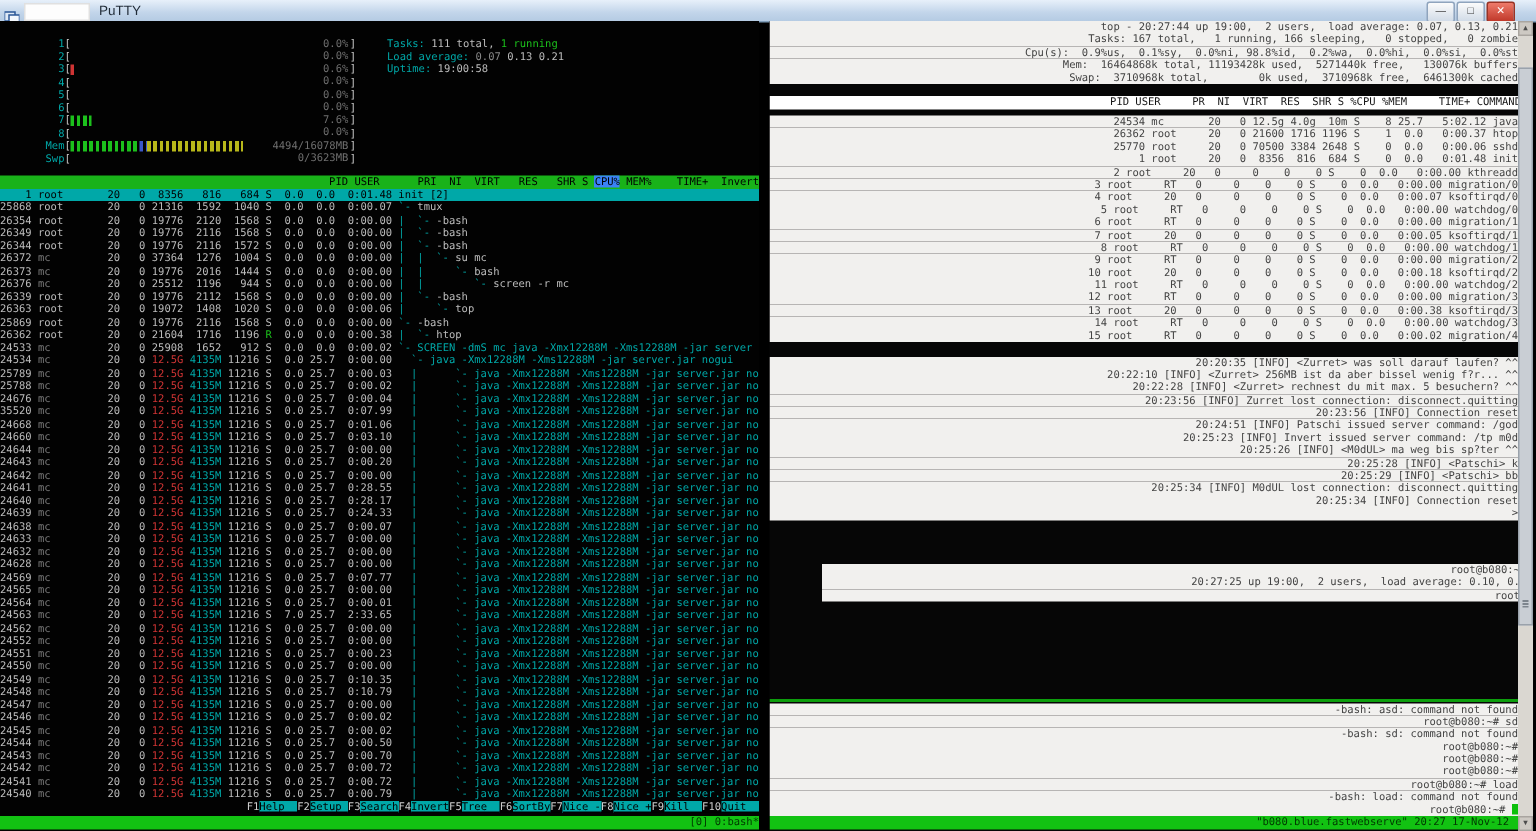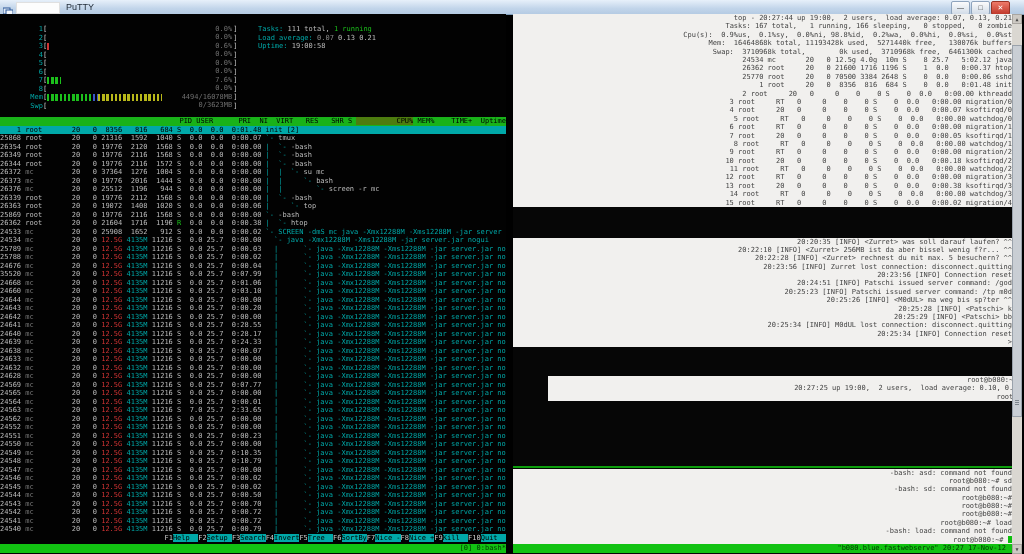--- a/index.html
+++ b/index.html
@@ -26,35 +26,35 @@
   #meters{position:absolute;left:30px;top:11px;}
   .mrow{height:8.5px;line-height:8.5px;font-size:7px;white-space:pre;}
   .mlabel{display:inline-block;width:13px;text-align:right;color:#00a8a8;}
   .meter{display:inline-block;position:relative;width:186px;height:7px;vertical-align:middle;}
   .tick{position:absolute;top:0;height:7px;}
   .tickpat{background:repeating-linear-gradient(90deg,currentColor 0,currentColor 2.4px,transparent 2.4px,transparent 4.2px);}
   .mpct{position:absolute;right:1px;top:0;color:#6f6f6f;font-size:7px;line-height:7px;}
   .brk{color:#c8c8c8;}
   #infocol{position:absolute;left:258px;top:11px;}
   #htop-header{position:absolute;left:0;top:103px;width:506px;height:8.5px;background:#19b219;color:#000;}
-  #htop-header .hl{background:#4d7c0f;color:#000;padding-left:40px;}
+  #htop-header .hl{background:#3b82f6;color:#000;}
   #htop-rows{position:absolute;left:0;top:111.5px;width:506px;}
   .prow.sel{background:#00a8a8;}
   .prow.sel span{color:#000;}
-  #fkeys{position:absolute;left:0;top:520px;width:506px;height:8.5px;line-height:8.5px;}
+  #fkeys{position:absolute;left:0;top:520px;width:506px;height:8.5px;line-height:8.5px;text-decoration:underline;}
   .fk{color:#cfcfcf;}
   .fl{background:#00a8a8;color:#000;}
   .statusbar{position:absolute;left:0;top:529.5px;width:506px;height:9px;line-height:9px;background:#12c212;color:#013801;}
   .statusbar span{padding-left:3px;}
   
   .pane.right{position:absolute;left:513px;top:14px;width:499px;height:540px;background:#060606;overflow:hidden;}
   .rline{height:8.4px;line-height:8.4px;font-size:7px;white-space:pre;background:#f1f0ee;color:#434343;overflow:hidden;padding-left:2px;}
   #top-summary{position:absolute;left:0;top:0;width:100%;}
   #top-header{position:absolute;left:0;top:50.4px;width:100%;background:#ffffff;color:#151515;}
-  #top-rows{position:absolute;left:0;top:42px;width:100%;}
+  #top-rows{position:absolute;left:0;top:63px;width:100%;}
   #log-lines{position:absolute;left:0;top:223.5px;width:100%;}
   #uptime-lines{position:absolute;left:0;top:362px;width:100%;padding-left:35px;}
   .gsep{position:absolute;left:0;top:452px;width:100%;height:2px;background:#0d9e0d;}
   #bash-lines{position:absolute;left:0;top:454.5px;width:100%;}
   .right-status{position:absolute;left:0;top:530px;width:100%;height:9px;line-height:9px;background:#12c212;color:#013801;text-align:right;}
   .right-status span{padding-right:6px;}
   .cursor{display:inline-block;width:4.2px;height:7px;background:#0cc00c;vertical-align:middle;}
   
   .scrollbar{position:absolute;right:2px;top:14px;width:10px;height:540px;background:#dad7d1;}
   .sb-up,.sb-down{position:absolute;left:0;width:10px;height:10px;background:#cdc9c3;border:1px solid #a9a5a0;
@@ -97,21 +97,21 @@
         <div class="mrow"><span class="mlabel">7</span><span class="brk">[</span><span class="meter"><span class="tick tickpat" style="left: 0px; width: 14px; color: rgb(28, 192, 28);"></span><span class="mpct">7.6%</span></span><span class="brk">]</span></div>
         <div class="mrow"><span class="mlabel">8</span><span class="brk">[</span><span class="meter"><span class="mpct">0.0%</span></span><span class="brk">]</span></div>
         <div class="mrow"><span class="mlabel">Mem</span><span class="brk">[</span><span class="meter"><span class="tick tickpat" style="left: 0px; width: 46px; color: rgb(28, 192, 28);"></span><span class="tick tickpat" style="left: 46px; width: 5px; color: rgb(58, 87, 200);"></span><span class="tick tickpat" style="left: 51px; width: 64px; color: rgb(184, 184, 26);"></span><span class="mpct">4494/16078MB</span></span><span class="brk">]</span></div>
         <div class="mrow"><span class="mlabel">Swp</span><span class="brk">[</span><span class="meter"><span class="mpct">0/3623MB</span></span><span class="brk">]</span></div>
       </div>
     <div id="infocol">
         <div class="mrow"><span class="c">Tasks: </span><span class="w">111 total, </span><span class="g">1 running</span></div>
         <div class="mrow"><span class="c">Load average: </span><span class="d2">0.07 </span><span class="w">0.13 0.21</span></div>
         <div class="mrow"><span class="c">Uptime: </span><span class="w">19:00:58</span></div>
       </div>
-    <div id="htop-header" class="mono"><span>  PID USER      PRI  NI  VIRT   RES   SHR S </span><span class="hl">CPU%</span><span> MEM%    TIME+  Uptime</span></div>
+    <div id="htop-header" class="mono"><span>  PID USER      PRI  NI  VIRT   RES   SHR S </span><span class="hl">CPU%</span><span> MEM%    TIME+  Invert</span></div>
     <div id="htop-rows">
         <div class="prow sel"><span class="w">    1 </span><span class="w">root      </span><span class="w"> 20   0 </span><span class="w"> 8356 </span><span class="w">  816 </span><span class="w">  684 </span><span class="w">S </span><span class="w"> 0.0  0.0  0:01.48 </span><span class="w">init [2]</span></div>
         <div class="prow"><span class="w">25868 </span><span class="w">root      </span><span class="w"> 20   0 </span><span class="w">21316 </span><span class="w"> 1592 </span><span class="w"> 1040 </span><span class="w">S </span><span class="w"> 0.0  0.0  0:00.07 </span><span class="c">`- </span><span class="w">tmux</span></div>
         <div class="prow"><span class="w">26354 </span><span class="w">root      </span><span class="w"> 20   0 </span><span class="w">19776 </span><span class="w"> 2120 </span><span class="w"> 1568 </span><span class="w">S </span><span class="w"> 0.0  0.0  0:00.00 </span><span class="c">|  `- </span><span class="w">-bash</span></div>
         <div class="prow"><span class="w">26349 </span><span class="w">root      </span><span class="w"> 20   0 </span><span class="w">19776 </span><span class="w"> 2116 </span><span class="w"> 1568 </span><span class="w">S </span><span class="w"> 0.0  0.0  0:00.00 </span><span class="c">|  `- </span><span class="w">-bash</span></div>
         <div class="prow"><span class="w">26344 </span><span class="w">root      </span><span class="w"> 20   0 </span><span class="w">19776 </span><span class="w"> 2116 </span><span class="w"> 1572 </span><span class="w">S </span><span class="w"> 0.0  0.0  0:00.00 </span><span class="c">|  `- </span><span class="w">-bash</span></div>
         <div class="prow"><span class="w">26372 </span><span class="d">mc        </span><span class="w"> 20   0 </span><span class="w">37364 </span><span class="w"> 1276 </span><span class="w"> 1004 </span><span class="w">S </span><span class="w"> 0.0  0.0  0:00.00 </span><span class="c">|  |  `- </span><span class="w">su mc</span></div>
         <div class="prow"><span class="w">26373 </span><span class="d">mc        </span><span class="w"> 20   0 </span><span class="w">19776 </span><span class="w"> 2016 </span><span class="w"> 1444 </span><span class="w">S </span><span class="w"> 0.0  0.0  0:00.00 </span><span class="c">|  |     `- </span><span class="w">bash</span></div>
         <div class="prow"><span class="w">26376 </span><span class="d">mc        </span><span class="w"> 20   0 </span><span class="w">25512 </span><span class="w"> 1196 </span><span class="w">  944 </span><span class="w">S </span><span class="w"> 0.0  0.0  0:00.00 </span><span class="c">|  |        `- </span><span class="w">screen -r mc</span></div>
         <div class="prow"><span class="w">26339 </span><span class="w">root      </span><span class="w"> 20   0 </span><span class="w">19776 </span><span class="w"> 2112 </span><span class="w"> 1568 </span><span class="w">S </span><span class="w"> 0.0  0.0  0:00.00 </span><span class="c">|  `- </span><span class="w">-bash</span></div>
@@ -188,21 +188,21 @@
         <div class="mono rline">   14 root     RT   0     0    0    0 S    0  0.0   0:00.00 watchdog/3</div>
         <div class="mono rline">   15 root     RT   0     0    0    0 S    0  0.0   0:00.02 migration/4</div>
       </div>
     <div id="log-lines">
         <div class="mono rline">20:20:35 [INFO] &lt;Zurret&gt; was soll darauf laufen? ^^</div>
         <div class="mono rline">20:22:10 [INFO] &lt;Zurret&gt; 256MB ist da aber bissel wenig f?r... ^^</div>
         <div class="mono rline">20:22:28 [INFO] &lt;Zurret&gt; rechnest du mit max. 5 besuchern? ^^</div>
         <div class="mono rline">20:23:56 [INFO] Zurret lost connection: disconnect.quitting</div>
         <div class="mono rline">20:23:56 [INFO] Connection reset</div>
         <div class="mono rline">20:24:51 [INFO] Patschi issued server command: /god</div>
-        <div class="mono rline">20:25:23 [INFO] Patschi issued server command: /tp m0d</div>
+        <div class="mono rline">20:25:23 [INFO] Invert issued server command: /tp m0d</div>
         <div class="mono rline">20:25:26 [INFO] &lt;M0dUL&gt; ma weg bis sp?ter ^^</div>
         <div class="mono rline">20:25:28 [INFO] &lt;Patschi&gt; k</div>
         <div class="mono rline">20:25:29 [INFO] &lt;Patschi&gt; bb</div>
         <div class="mono rline">20:25:34 [INFO] M0dUL lost connection: disconnect.quitting</div>
         <div class="mono rline">20:25:34 [INFO] Connection reset</div>
         <div class="mono rline">&gt;</div>
       </div>
     <div id="uptime-lines">
         <div class="mono rline">root@b080:~# uptime</div>
         <div class="mono rline"> 20:27:25 up 19:00,  2 users,  load average: 0.10, 0.14, 0.22</div>

